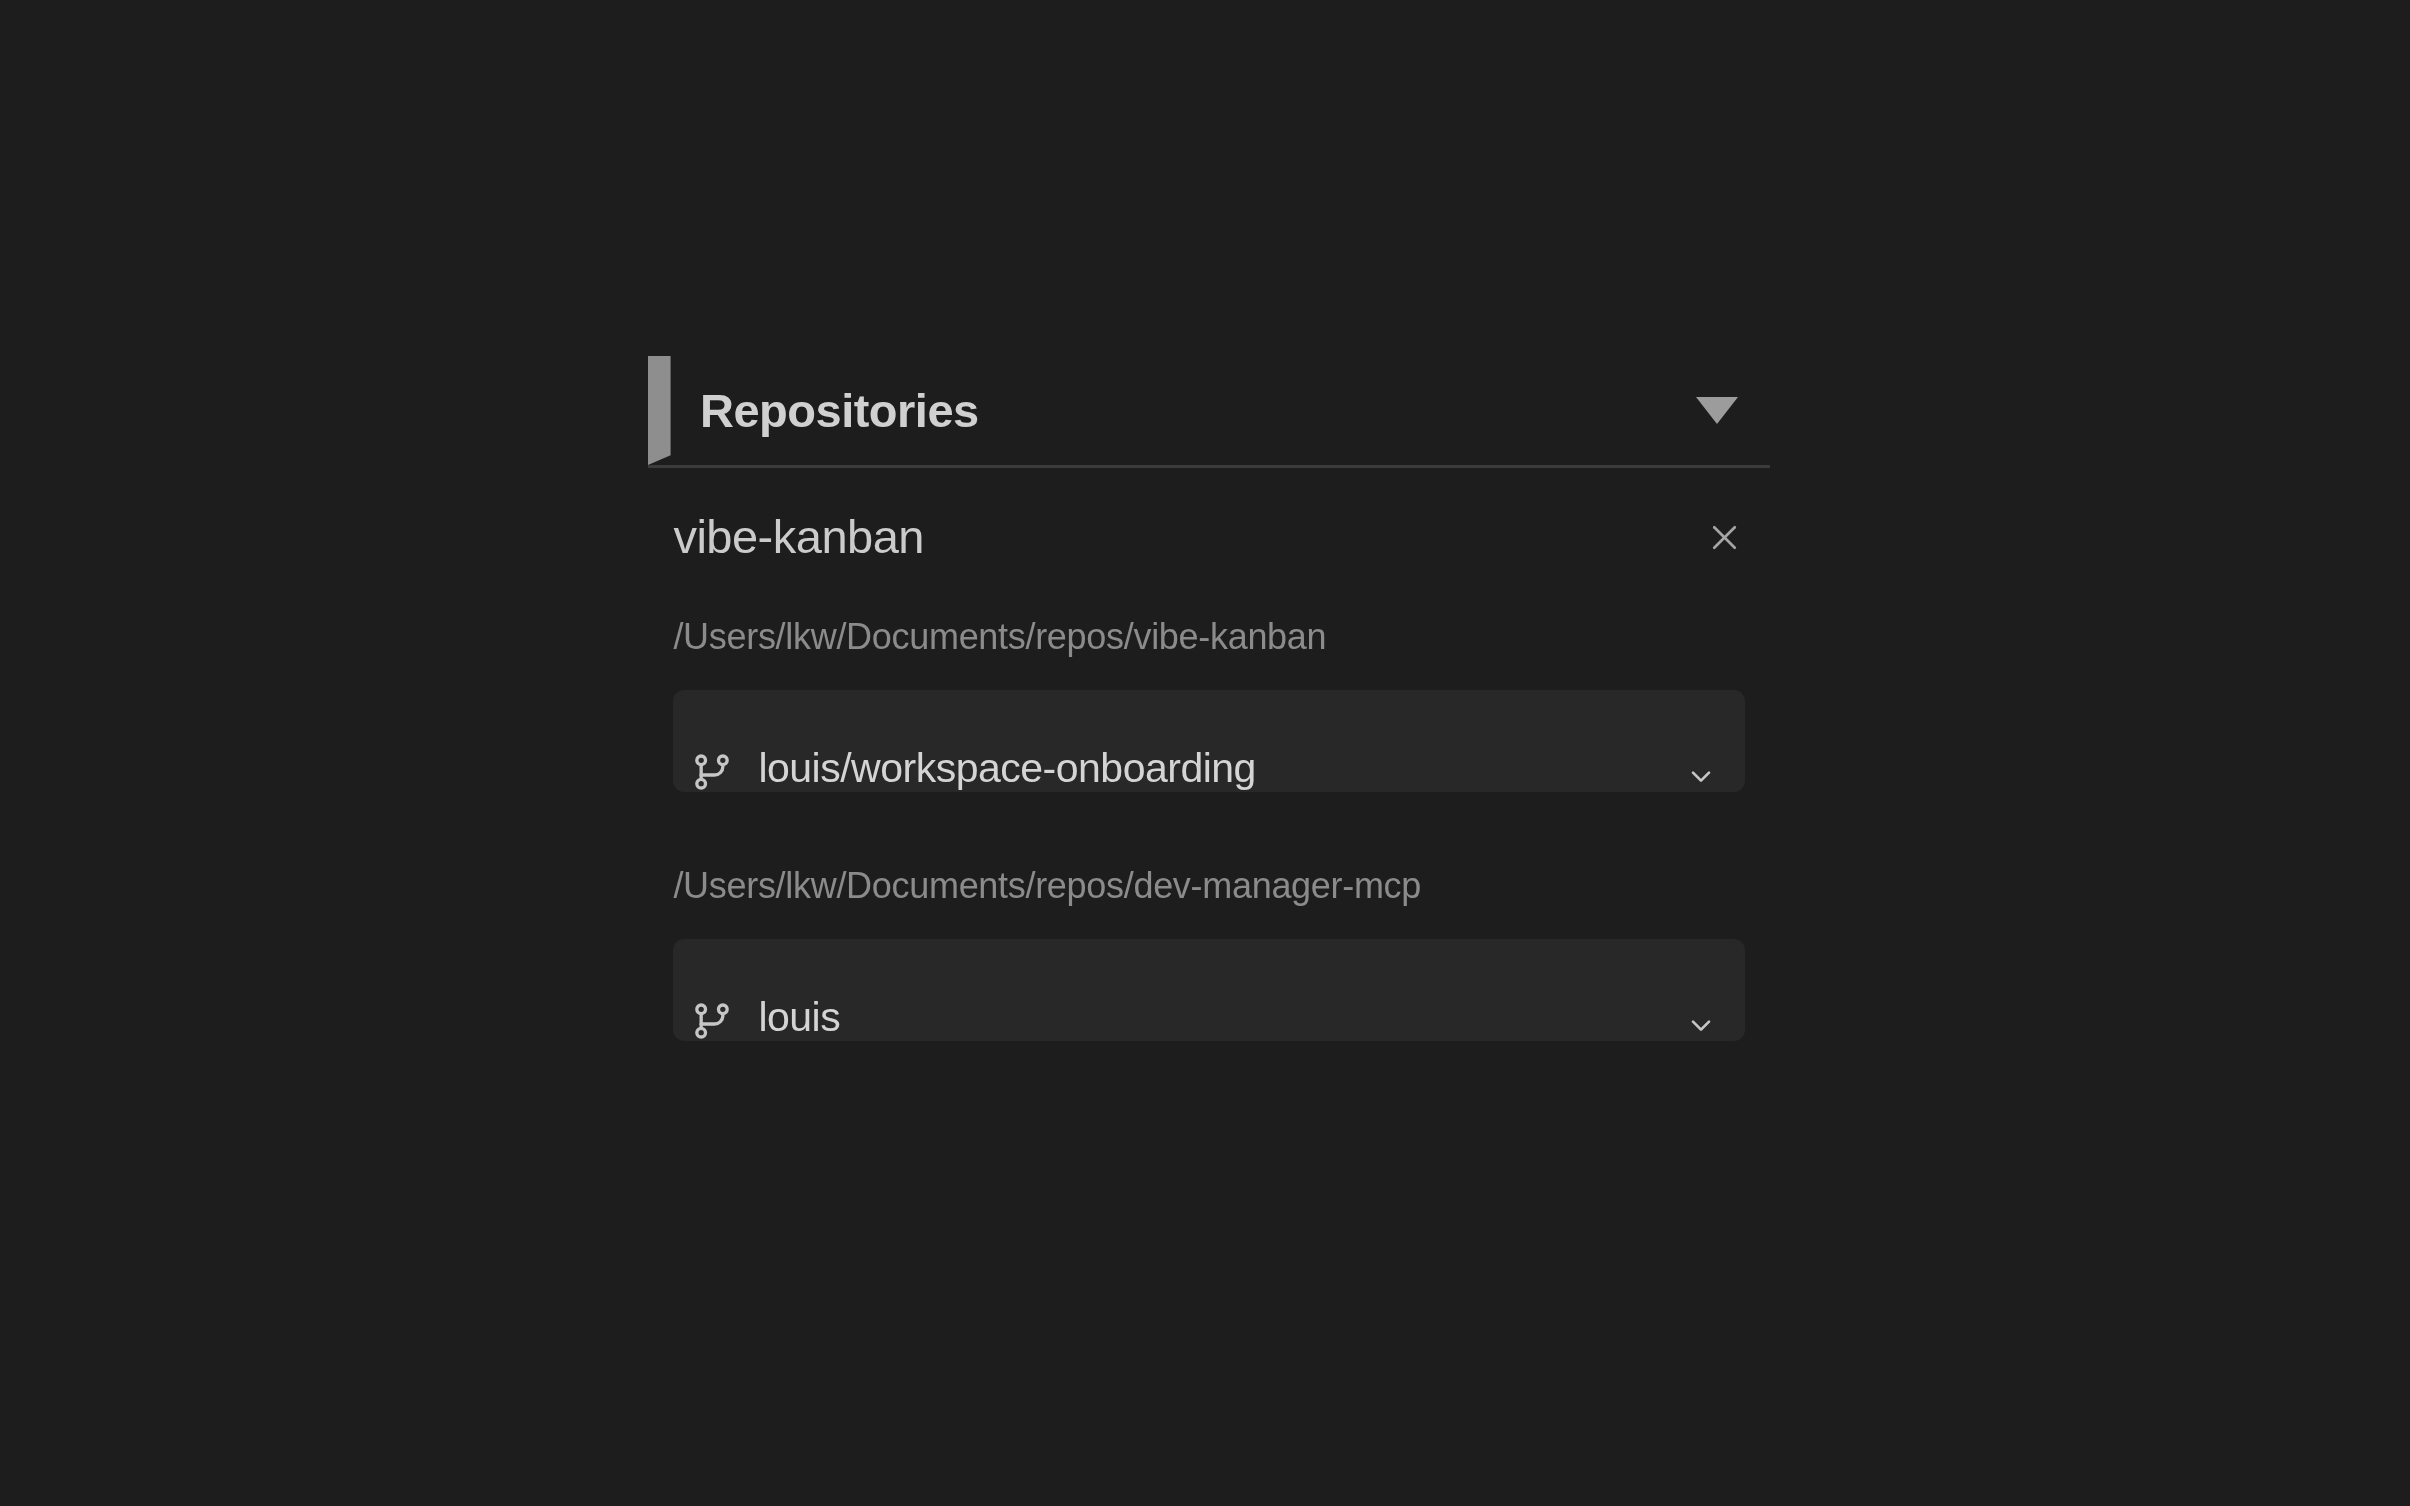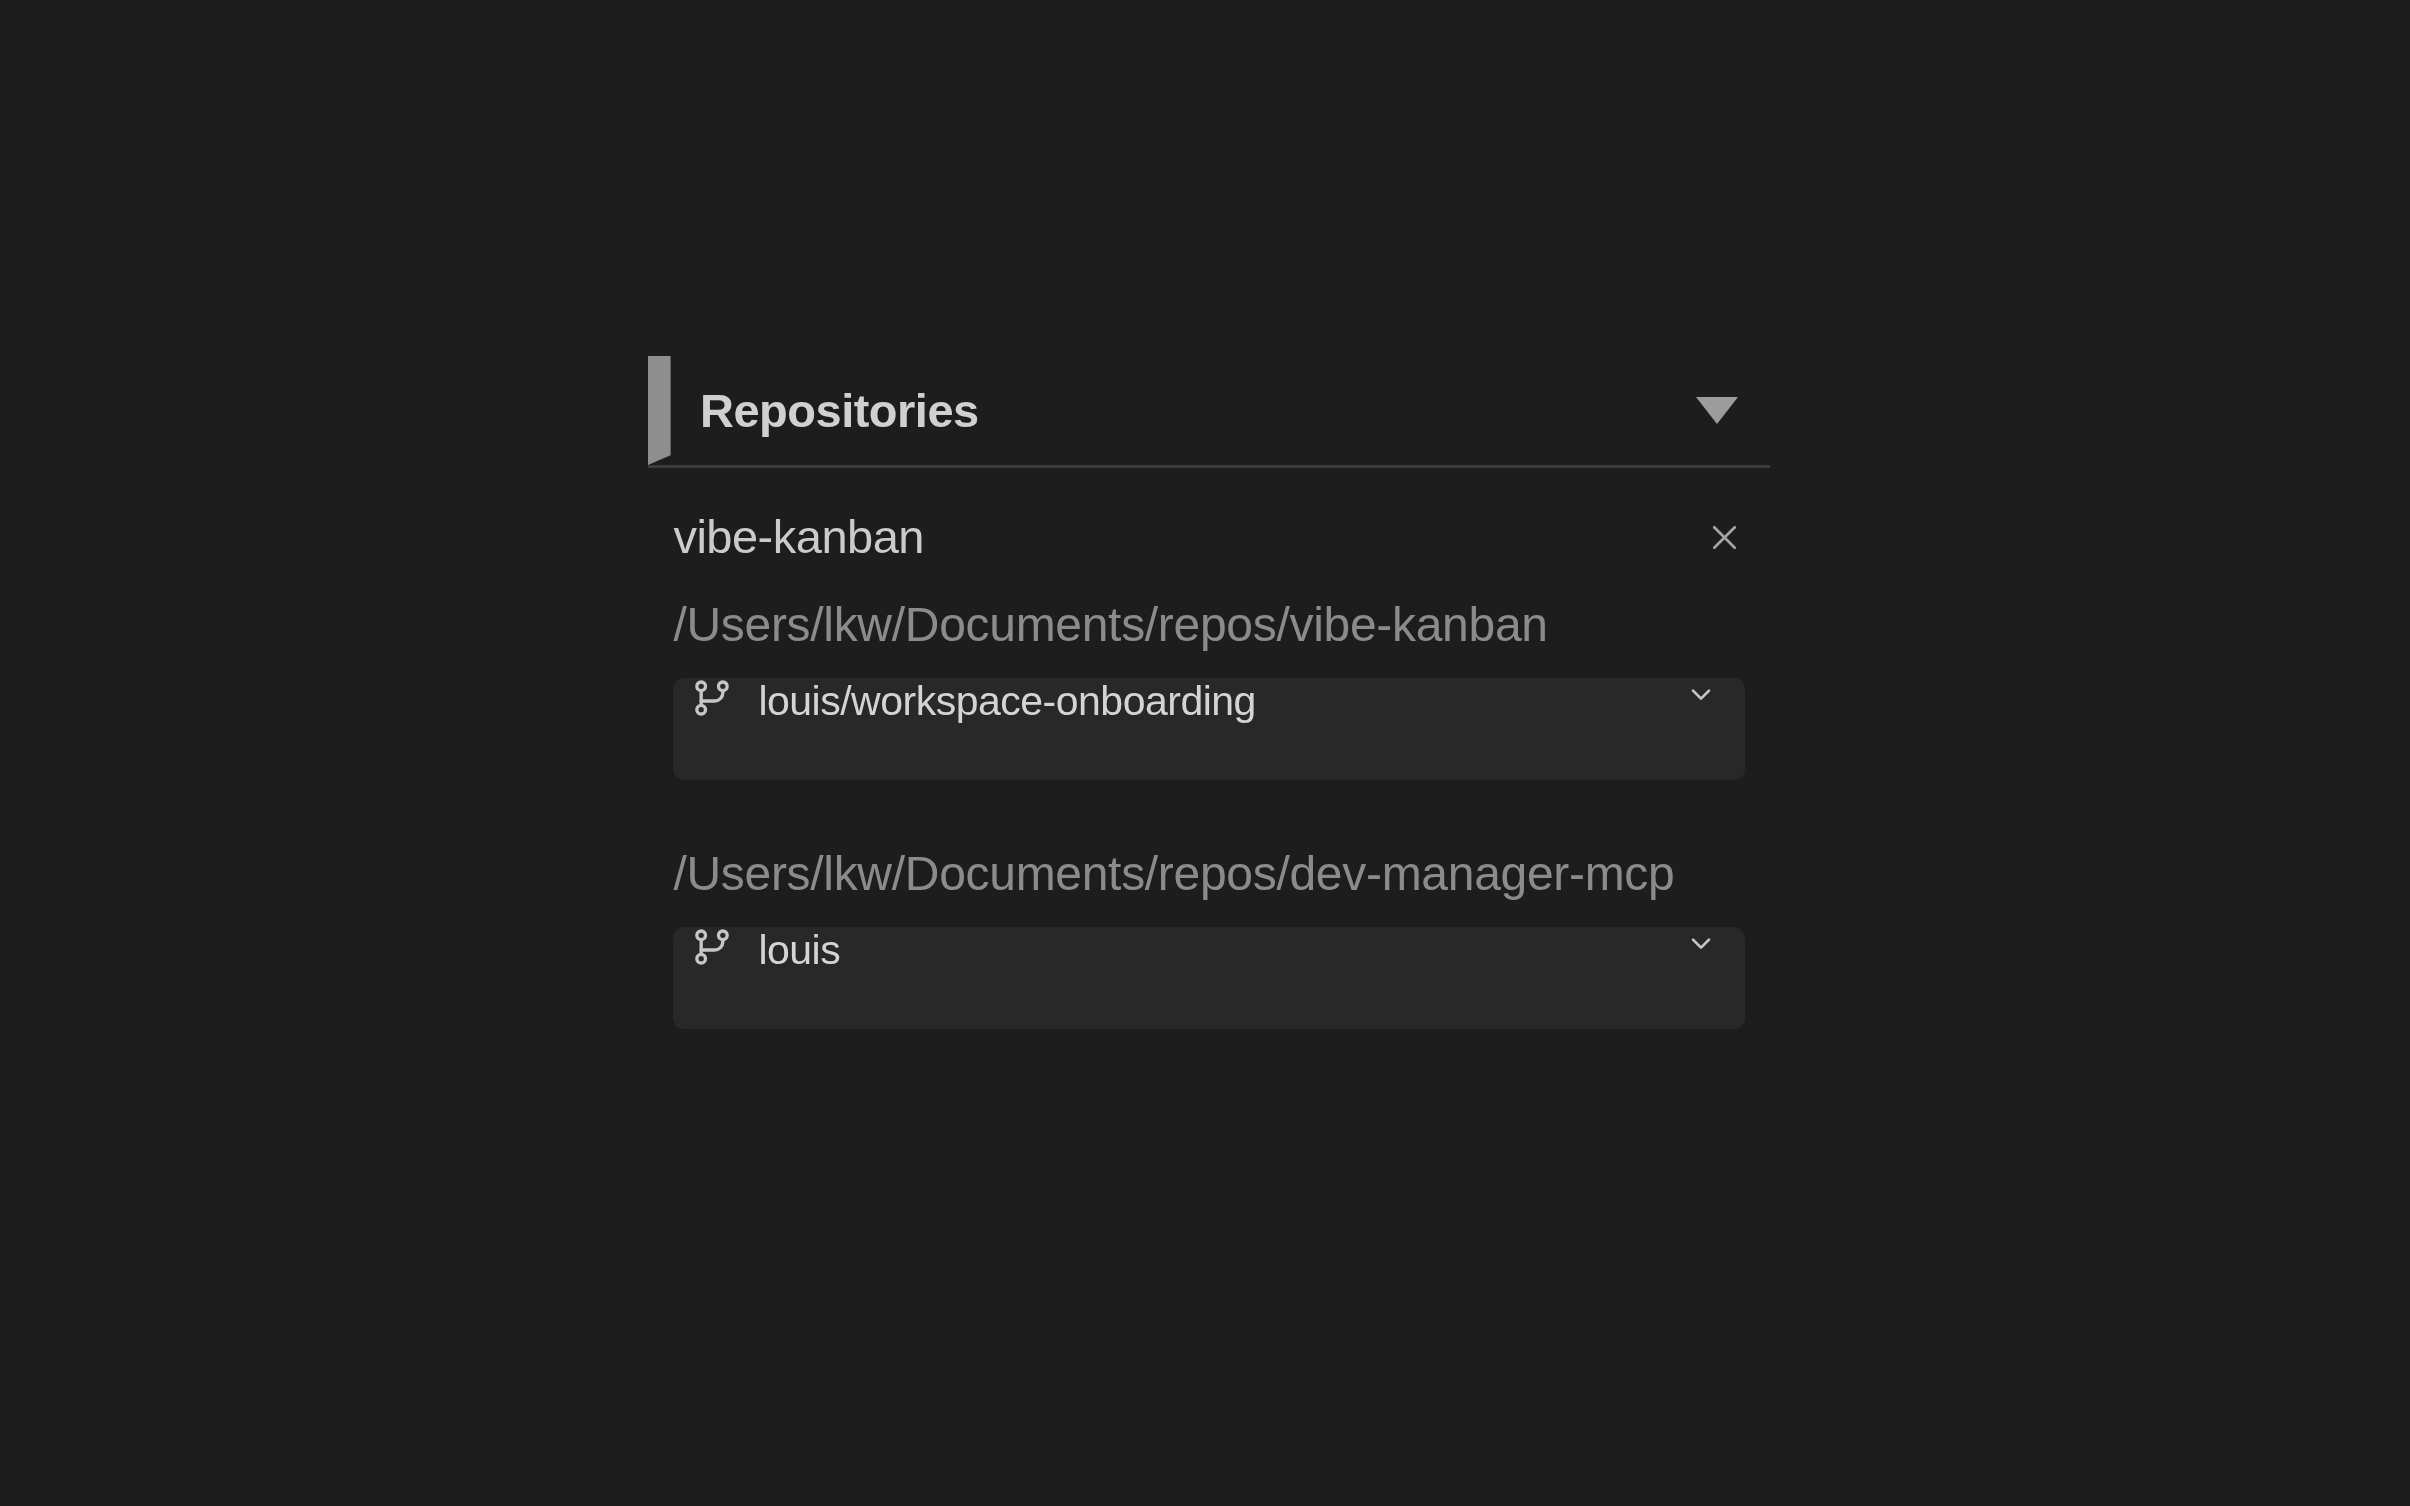--- a/index.html
+++ b/index.html
@@ -51,30 +51,30 @@
     font-size:47px;font-weight:400;letter-spacing:-0.5px;
     color:var(--name-color,#cbcbcb);
     line-height:56px;
   }
   .close-btn{
     background:none;border:none;padding:0;cursor:pointer;
     display:flex;align-items:center;justify-content:center;
     color:var(--x-color,#a5a5a5);
   }
   .repo-path{
-    margin-top:38px;
-    font-size:48px;line-height:43px;letter-spacing:-0.3px;
+    margin-top:50px;
+    font-size:36px;line-height:43px;letter-spacing:-0.3px;
     color:var(--path-color,#8b8b8b);
   }
   .branch-select{
     margin-top:32px;
     width:100%;height:102px;box-sizing:border-box;
     background:var(--selector-bg,#282828);
     border:none;border-radius:11.3px;cursor:pointer;
-    display:flex;align-items:flex-start;
+    display:flex;align-items:flex-end;
     padding:0 28px 0 19px;
     color:var(--branch-color,#d4d4d4);
     font-family:inherit;
   }
   .branch-icon{
     width:40px;height:40px;flex:0 0 auto;
     color:var(--icon-color,#c6c6c6);
   }
   .branch-label{
     margin-left:26px;

